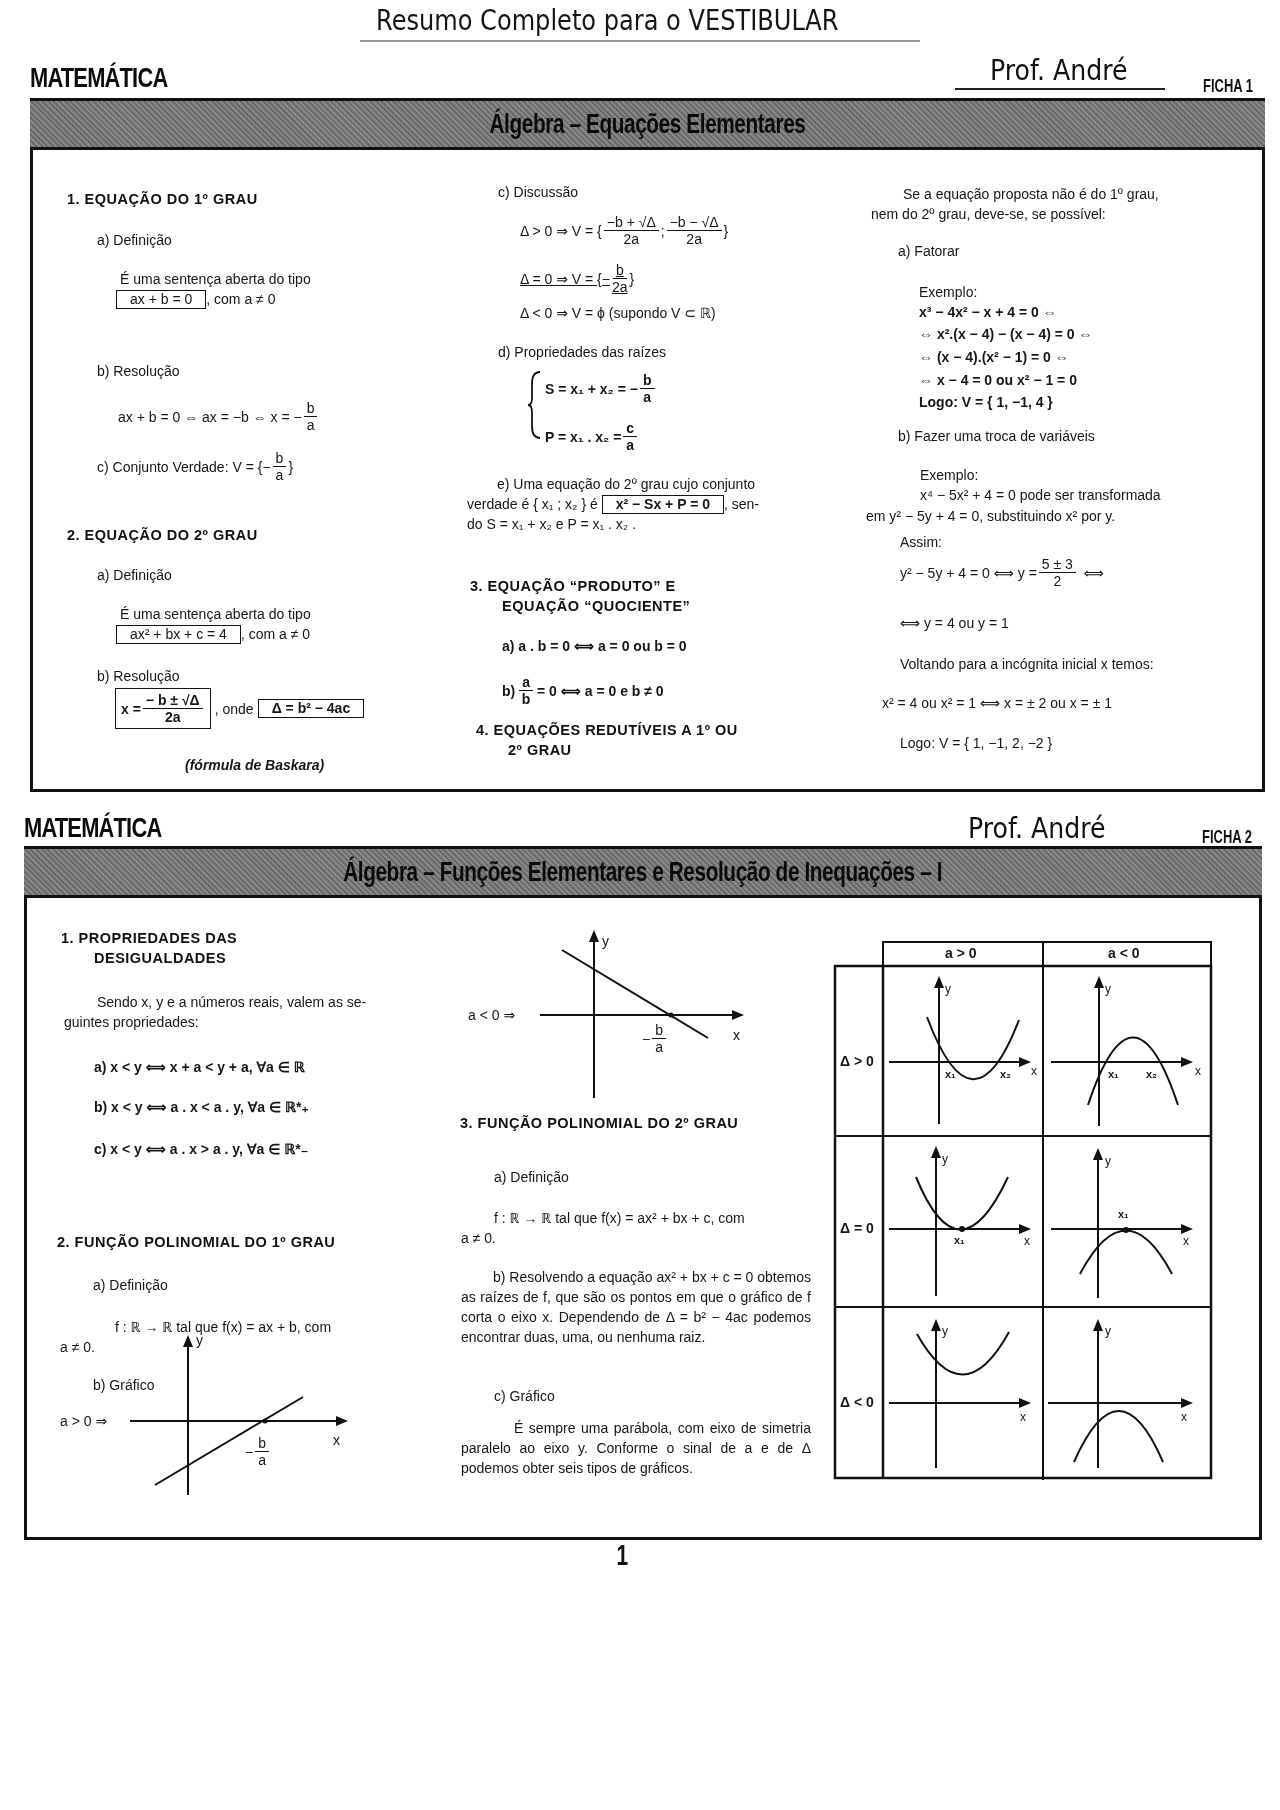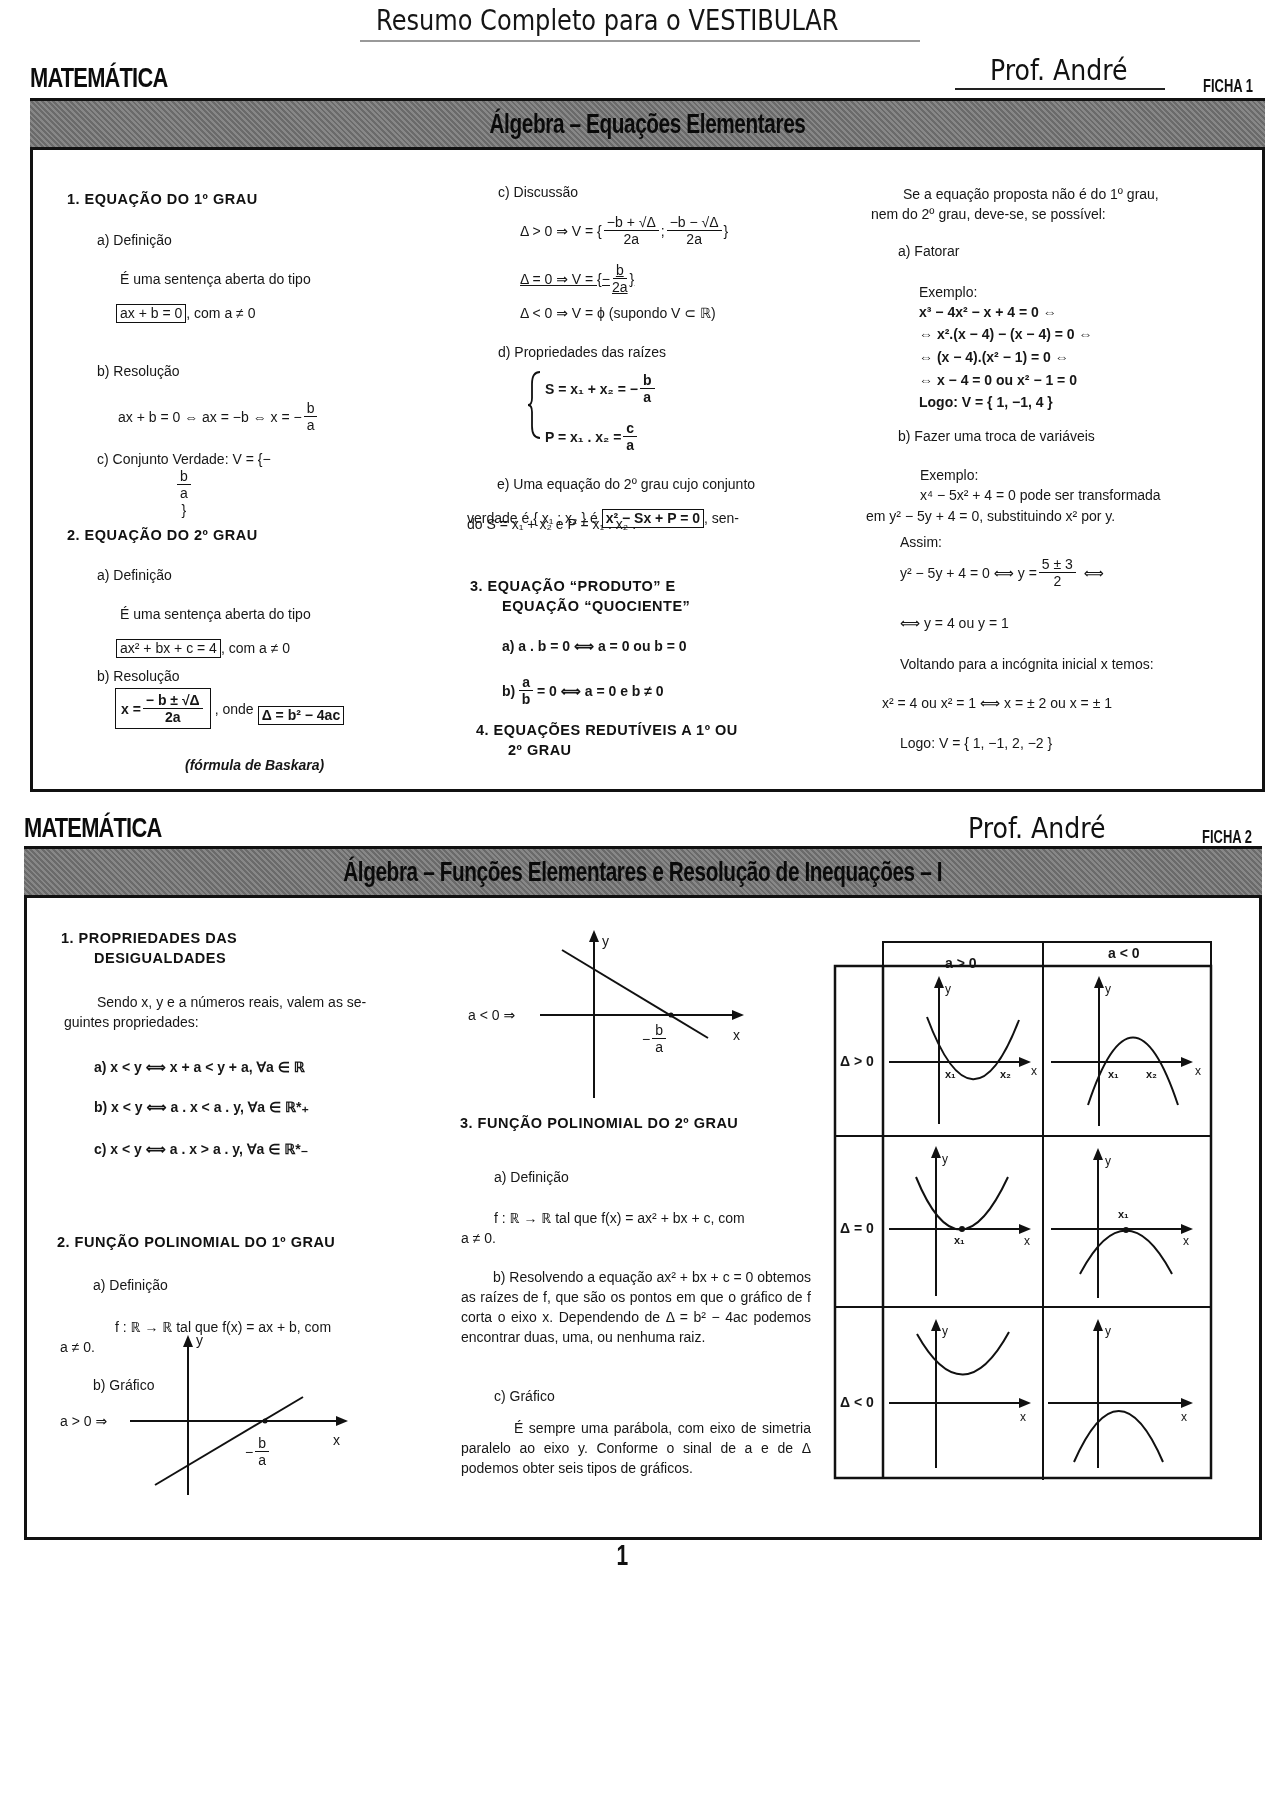--- a/index.html
+++ b/index.html
@@ -12,21 +12,21 @@
   .prof { font-family: "DejaVu Sans", sans-serif; font-size: 28px; transform: scaleX(0.9); transform-origin: left top; color: #111; }
   .ficha { font-family: "Liberation Sans", sans-serif; font-weight: bold; font-size: 18px; transform: scaleX(0.72); transform-origin: left top; color: #111; }
   .band { height: 52px; border-top: 3px solid #111; border-bottom: 3px solid #111;
           background: repeating-linear-gradient(45deg, #9a9a9a 0 2px, #c4c4c4 2px 4px),
                       #b0b0b0; background-blend-mode: multiply; display: flex; align-items: center; justify-content: center; }
   .band span { font-family: "Liberation Sans", sans-serif; font-weight: bold; font-size: 28px; color: #0a0a0a; transform: scaleX(0.74); display: inline-block; white-space: nowrap; letter-spacing: -0.5px; }
   .panel { border: 3px solid #111; border-top: none; background: #fff; }
   .t { font-size: 14px; line-height: 18px; color: #161616; white-space: nowrap; }
   .h { font-size: 14.5px; font-weight: bold; letter-spacing: .5px; color: #111; white-space: nowrap; }
   .b { font-weight: bold; }
-  .boxed { border: 1.5px solid #111; padding: 0 3px; display: inline-block; line-height: 17px; margin-top: 14px; }
+  .boxed { border: 1.5px solid #111; padding: 0 13px; display: inline-block; line-height: 17px; }
   .para { font-size: 14px; line-height: 20px; color: #161616; white-space: normal; text-align: justify; }
   .frac { display: inline-flex; flex-direction: column; align-items: center; vertical-align: middle; line-height: 16px; margin: 0 2px; }
   .frac .num { border-bottom: 1.5px solid #111; padding: 0 3px; }
   svg { overflow: visible; }
   .page-num { left: 614px; top: 1538px; font-size: 30px; font-weight: bold; transform: scaleX(0.7); }
 </style>
 </head>
 <body>
 
 <div class="abs doc-title">Resumo Completo para o VESTIBULAR</div>
@@ -49,21 +49,21 @@
   <span class="boxed">ax + b = 0</span><span>, com a ≠ 0</span>
 </div>
 <div class="abs t" style="left:97px;top:362px;">b)  Resolução</div>
 <div class="abs t" style="left:118px;top:400px;display:flex;align-items:center;">
   <span>ax + b = 0  ⇔  ax = −b  ⇔  x = −</span>
   <span class="frac">
       <span class="num">b</span>
       <span>a</span>
     </span>
 </div>
-<div class="abs t" style="left:97px;top:450px;display:flex;align-items:center;flex-direction:column;">
+<div class="abs t" style="left:97px;top:450px;display:flex;align-items:center;">
   <span>c)  Conjunto Verdade: V = {−</span>
   <span class="frac">
       <span class="num">b</span>
       <span>a</span>
     </span>
   <span>}</span>
 </div>
 
 <div class="abs h" style="left:67px;top:527px;">2.   EQUAÇÃO DO 2º GRAU</div>
 <div class="abs t" style="left:97px;top:566px;">a)  Definição</div>
@@ -296,21 +296,21 @@
       <polygon points="265,208 260,220 270,220"></polygon>
         <polygon points="360,289 348,284 348,294"></polygon>
       <polygon points="103,379 98,391 108,391"></polygon>
         <polygon points="198,463 186,458 186,468"></polygon>
       <polygon points="265,379 260,391 270,391"></polygon>
         <polygon points="360,463 348,458 348,468"></polygon>
       <circle cx="129" cy="289" r="3"></circle>
         <circle cx="293" cy="290" r="3"></circle>
     </g>
   </svg>
-  <span class="abs t b" style="left:112px;top:14px;">a &gt; 0</span>
+  <span class="abs t b" style="left:112px;top:4px;">a &gt; 0</span>
   <span class="abs t b" style="left:275px;top:4px;">a &lt; 0</span>
   <span class="abs t b" style="left:7px;top:112px;">Δ &gt; 0</span>
   <span class="abs t b" style="left:7px;top:279px;">Δ = 0</span>
   <span class="abs t b" style="left:7px;top:453px;">Δ &lt; 0</span>
 
   
   <span class="abs t" style="left:112px;top:40px;font-size:12px;">y</span>
   <span class="abs t" style="left:198px;top:122px;font-size:12px;">x</span>
   <span class="abs t b" style="left:112px;top:125px;font-size:11px;">x₁</span>
   <span class="abs t b" style="left:167px;top:125px;font-size:11px;">x₂</span>

